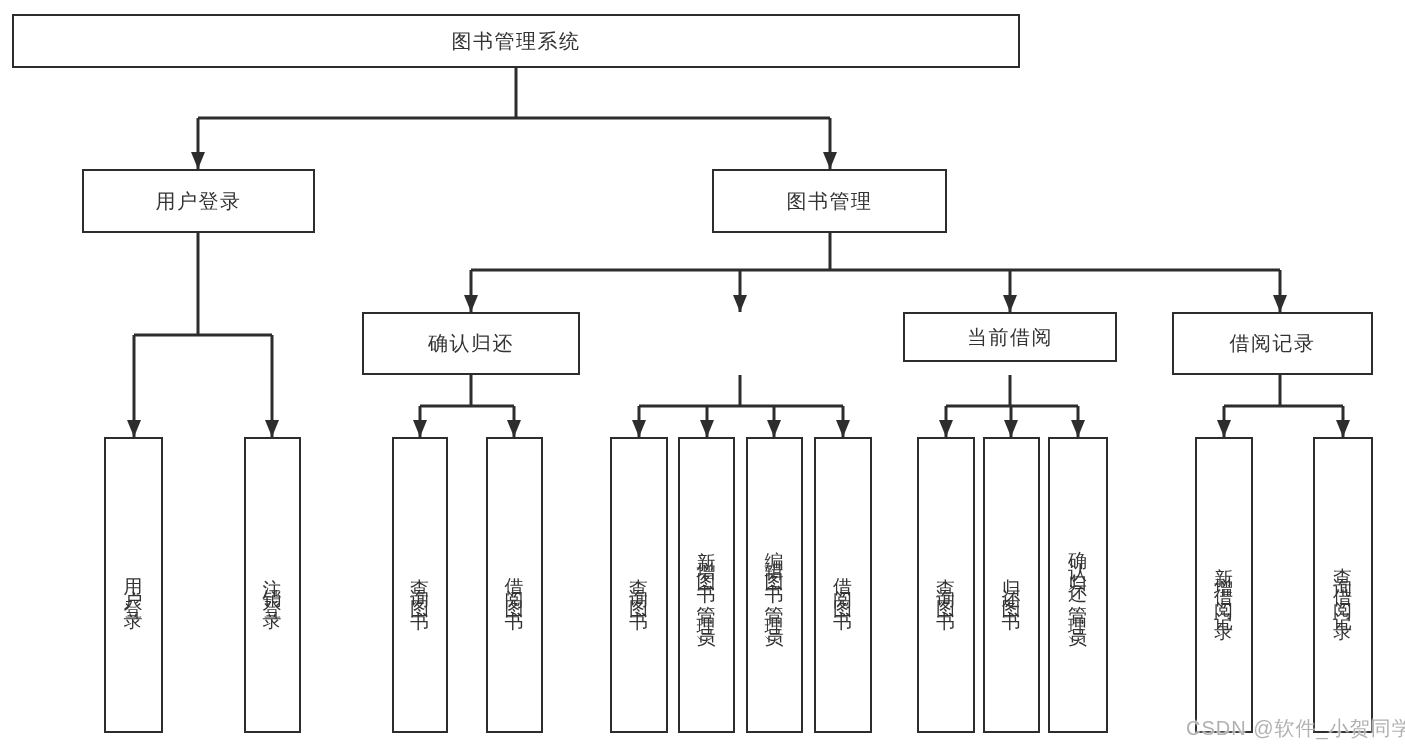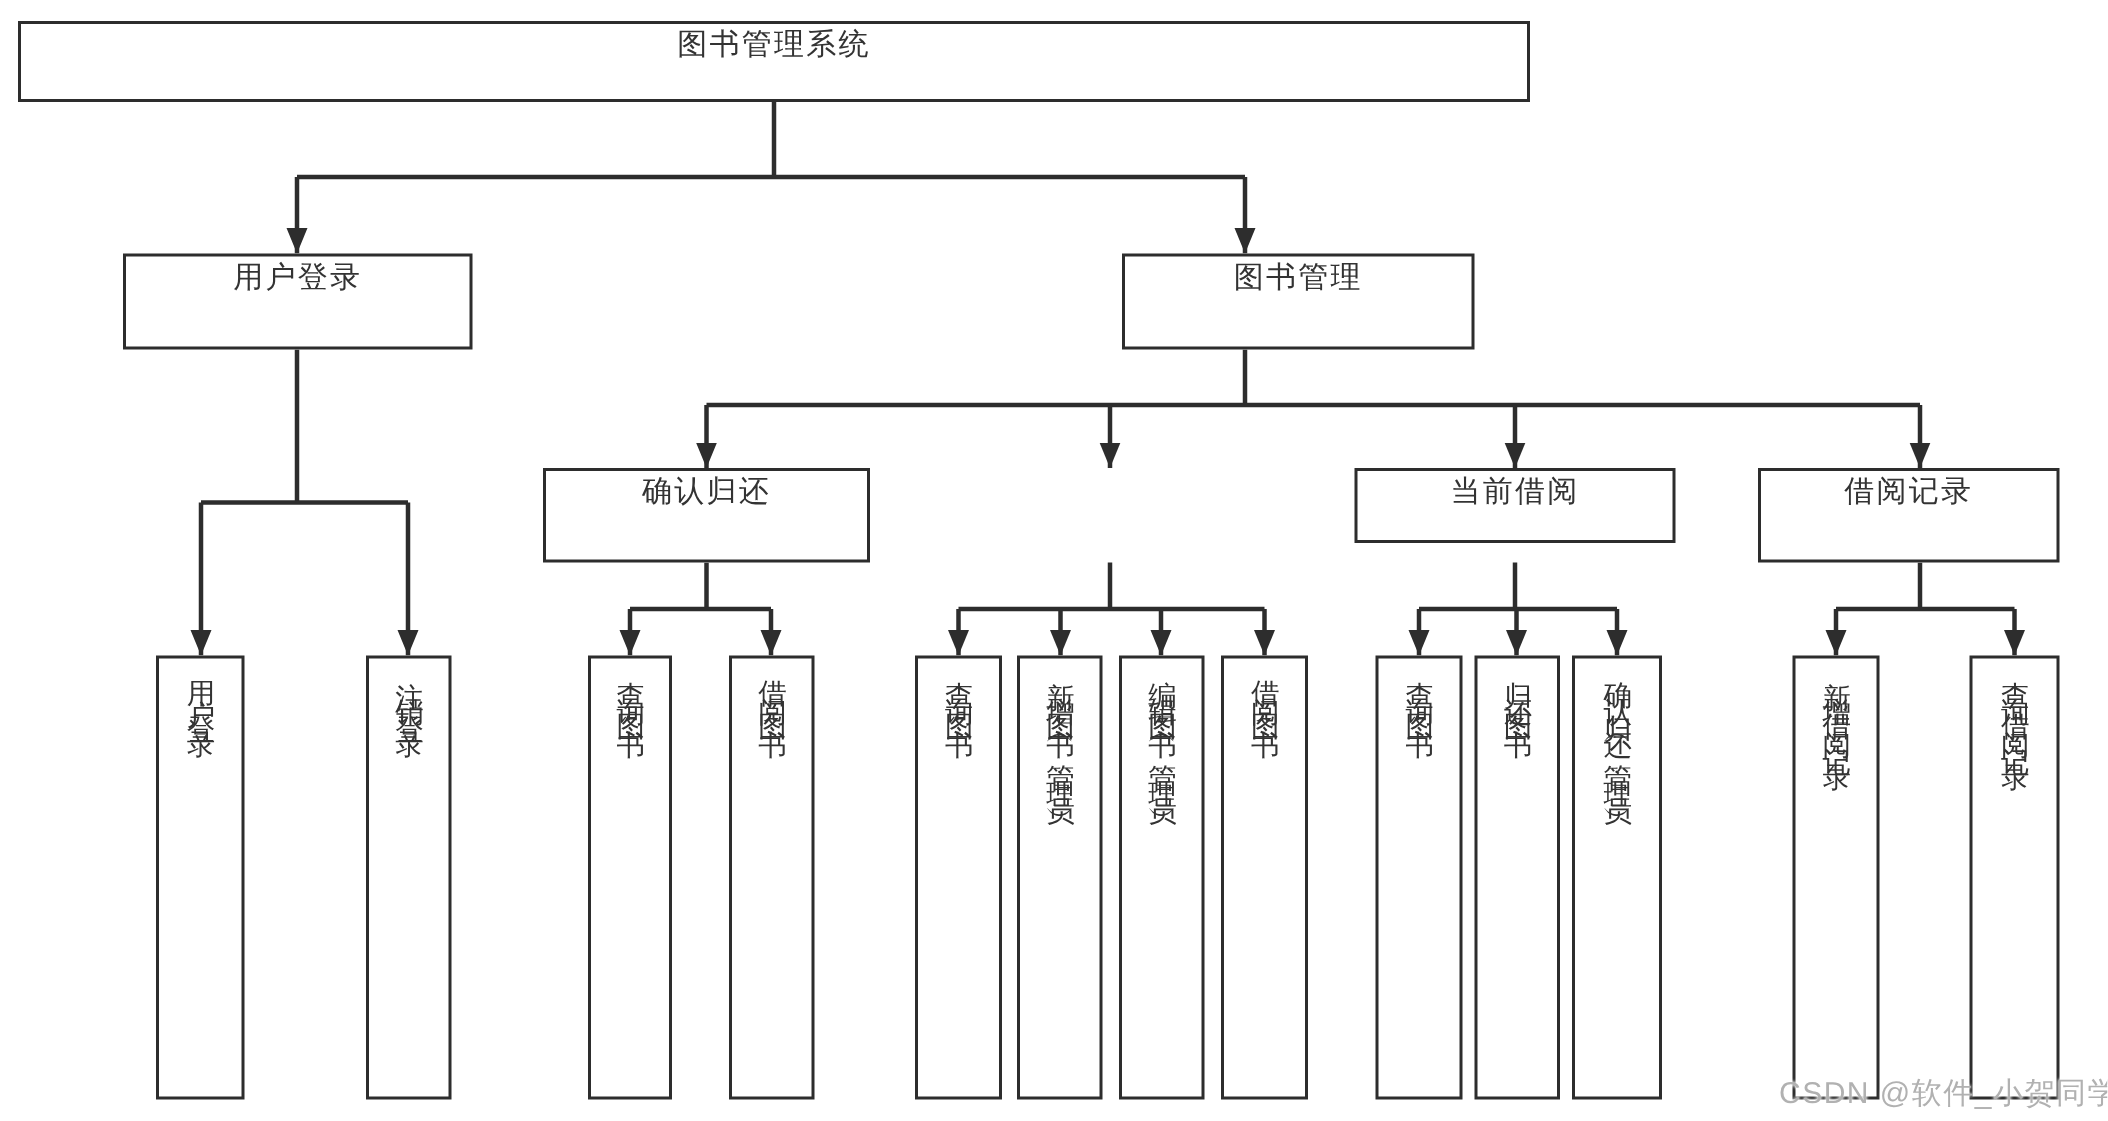--- a/index.html
+++ b/index.html
@@ -9,21 +9,21 @@
     background:#ffffff;
     font-family:"Liberation Sans","DejaVu Sans",sans-serif;
     overflow:hidden;
   }
   svg.wires{position:absolute;left:0;top:0;z-index:1;}
   .box{
     position:absolute;
     background:#ffffff;
     border:2.5px solid #2d2d2d;
     box-sizing:border-box;
-    display:flex;align-items:flex-start;justify-content:center;
+    display:flex;align-items:center;justify-content:center;
     z-index:2;
   }
   .lbl{
     font-size:20px;color:#333333;letter-spacing:1.5px;white-space:nowrap;
   }
   .v .vlbl{
     writing-mode:vertical-rl;
     text-orientation:mixed;
     font-size:19px;color:#333333;
     letter-spacing:11px;
@@ -96,21 +96,21 @@
     </g>
   </svg>
 
   <div class="box" style="left:12px;top:14px;width:1008px;height:54px">
     <span class="lbl">图书管理系统</span>
   </div>
 
   <div class="box" style="left:82px;top:169px;width:233px;height:64px">
     <span class="lbl">用户登录</span>
   </div>
-  <div class="box" style="left:748px;top:169px;width:235px;height:64px">
+  <div class="box" style="left:712px;top:169px;width:235px;height:64px">
     <span class="lbl">图书管理</span>
   </div>
 
   <div class="box" style="left:362px;top:312px;width:218px;height:63px">
     <span class="lbl">确认归还</span>
   </div>
   <div class="box" style="left:903px;top:312px;width:214px;height:50px">
     <span class="lbl">当前借阅</span>
   </div>
   <div class="box" style="left:1172px;top:312px;width:201px;height:63px">

